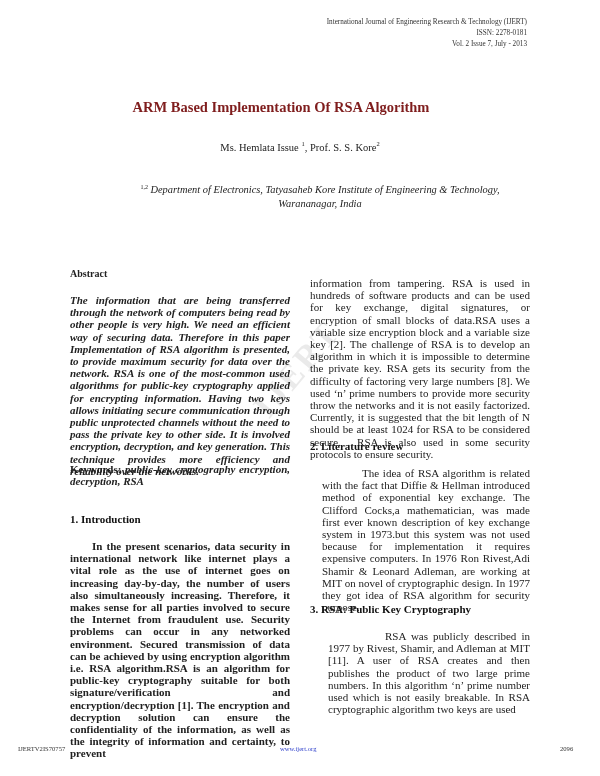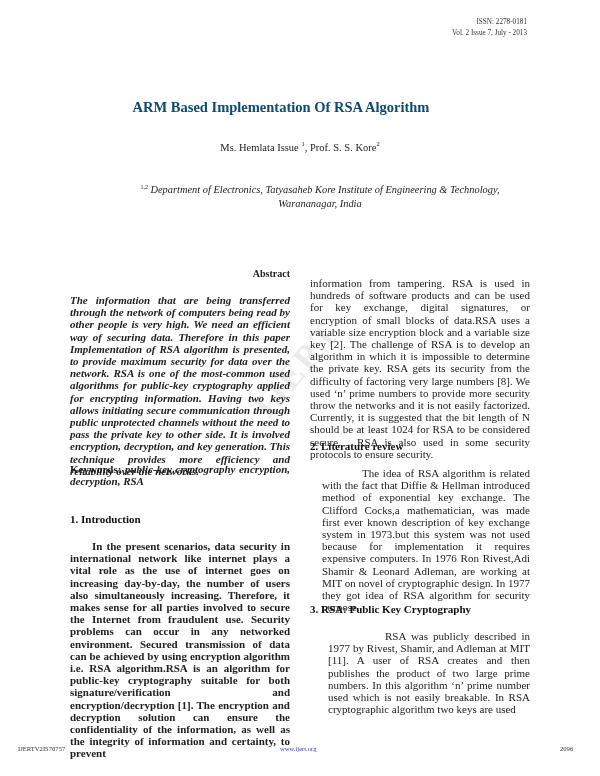--- a/index.html
+++ b/index.html
@@ -1,50 +1,51 @@
 <!DOCTYPE html>
 <html><head>
   <meta charset="utf-8">
   <style>
     html, body { margin: 0; padding: 0; background: #ffffff; }
     body { width: 600px; height: 776px; position: relative; overflow: hidden;
            font-family: "Liberation Serif", "DejaVu Serif", serif; color: #222; }
     .hdr { position: absolute; right: 73px; top: 17px; text-align: right;
            font-size: 7.2px; line-height: 11px; color: #333; }
     .title { position: absolute; left: 0; width: 562px; top: 99px; text-align: center;
-             font-weight: bold; font-size: 14.5px; color: #0c4a6e; }
+             font-weight: bold; font-size: 14.5px; color: #7f1d1d; }
     .authors { position: absolute; left: 0; width: 600px; top: 140px; text-align: center;
                font-size: 10.5px; color: #222; }
     .authors sup { font-size: 6.5px; }
     .affil { position: absolute; left: 110px; width: 420px; top: 180px; text-align: center;
              font-style: italic; font-size: 10.4px; line-height: 14px; color: #222; }
     .affil sup { font-size: 6px; font-style: normal; }
     .col { position: absolute; font-size: 11px; line-height: 12.2px; text-align: justify; }
     .colL { left: 70px; width: 220px; }
     .colR { left: 310px; width: 220px; }
-    .abs-head { position: absolute; left: 70px; width: 220px; top: 268px; text-align: right;
+    .abs-head { position: absolute; left: 70px; width: 220px; top: 268px; text-align: left;
                 font-weight: bold; font-size: 10px; }
     .abs-body { top: 294px; font-weight: bold; font-style: italic; color: #222; }
     .kw { position: absolute; left: 70px; width: 220px; top: 463px; font-size: 11px; line-height: 12.2px;
           text-align: justify; font-weight: bold; }
     .kw .kw-val { font-style: italic; }
     .sec { position: absolute; font-weight: bold; font-size: 11px; color: #111; }
     .p { text-indent: 22px; margin: 0; }
     .p2 { text-indent: 40px; margin: 0; }
     .p3 { text-indent: 57px; margin: 0; }
     .footer { position: absolute; top: 745px; font-size: 6.6px; color: #333; }
     .link { color: #3344cc; }
     .watermark { position: absolute; left: 240px; top: 350px; transform: rotate(-50deg);
                  font-size: 34px; font-weight: bold; color: rgba(180,180,180,0.28);
                  letter-spacing: 3px; font-family: "Liberation Serif", serif; }
   </style>
 </head>
 <body>
 
 <div class="hdr">
+  <div>International Journal of Engineering Research &amp; Technology (IJERT)</div>
   <div>ISSN: 2278-0181</div>
   <div>Vol. 2 Issue 7, July - 2013</div>
 </div>
 
 <div class="title">ARM Based Implementation Of RSA Algorithm</div>
 
 <div class="authors">
   <span>Ms. Hemlata Issue </span><sup>1</sup><span>, Prof. S. S. Kore</span><sup>2</sup>
 </div>
 

